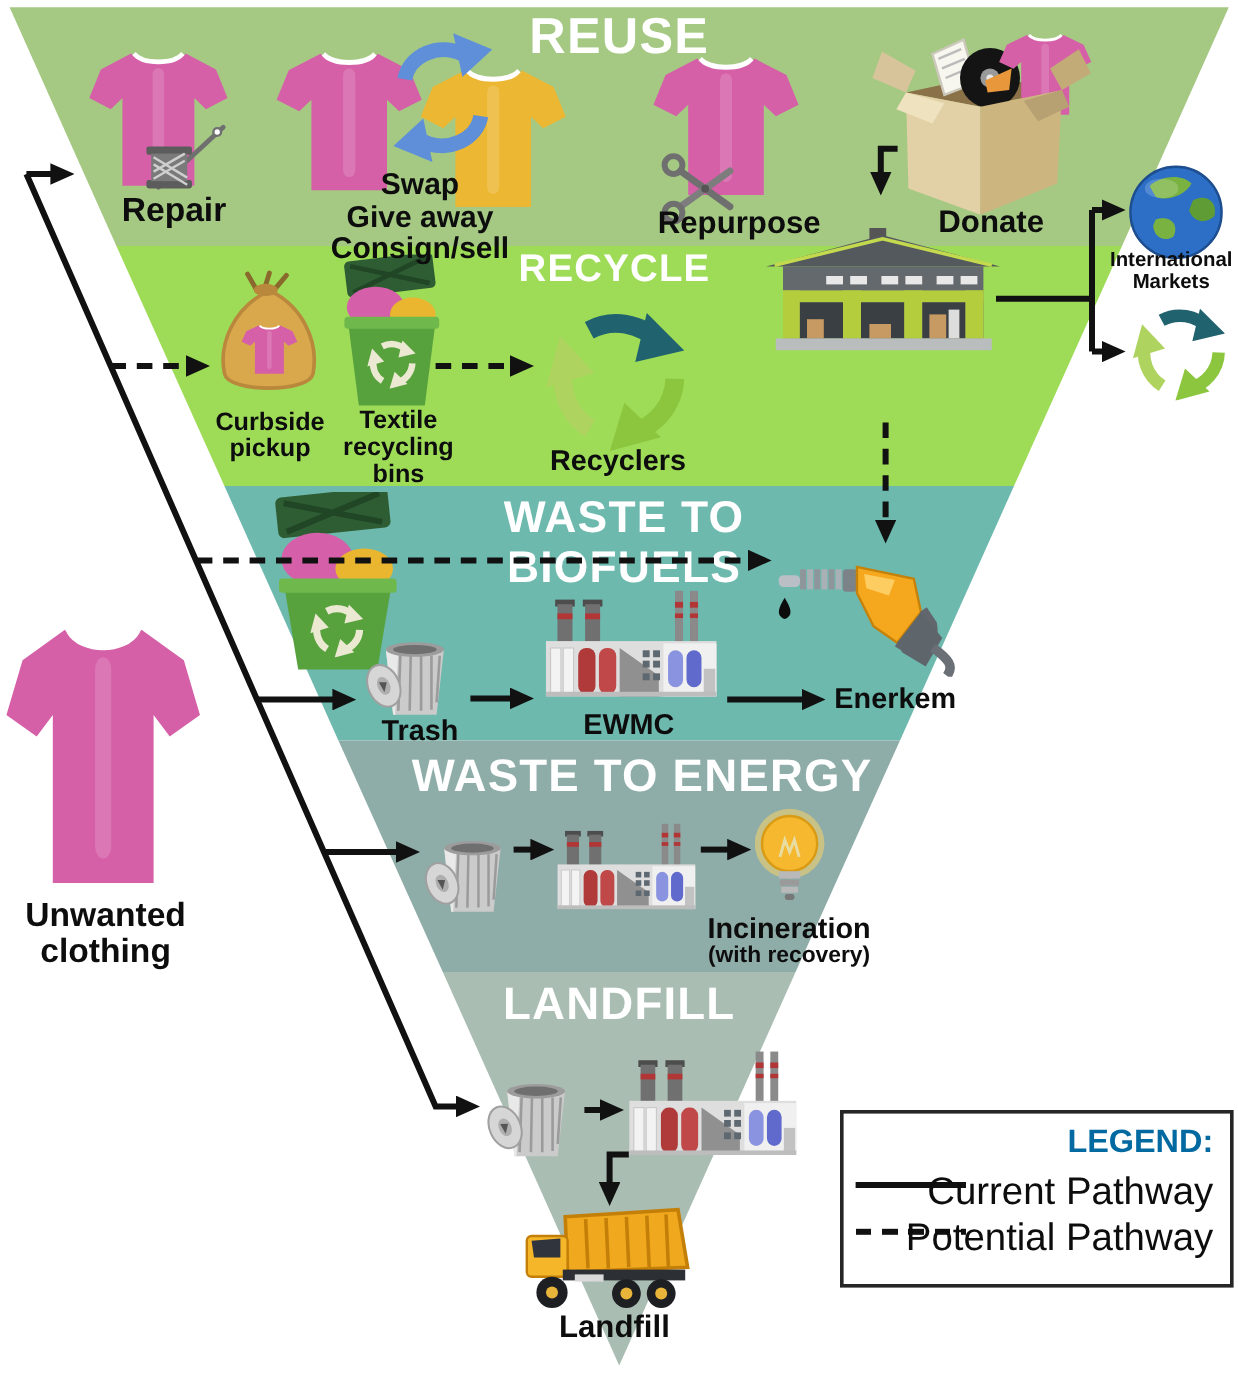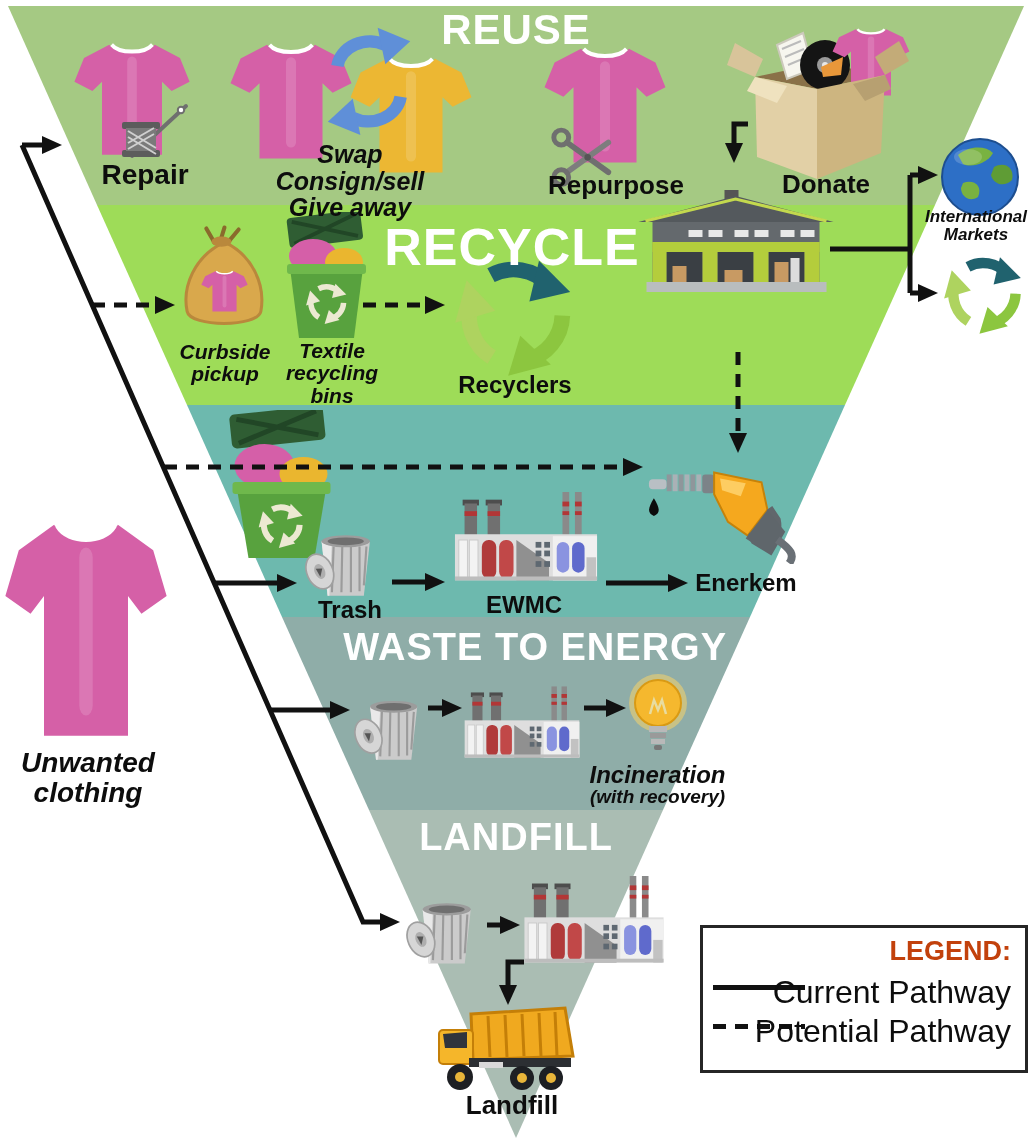--- a/index.html
+++ b/index.html
@@ -1,25 +1,25 @@
 <!DOCTYPE html>
 <html><head>
 <meta charset="utf-8">
 <style>
   html,body{margin:0;padding:0;background:#fff;}
   .canvas{position:relative;width:1032px;height:1148px;background:#fff;overflow:hidden;
           font-family:"Liberation Sans","DejaVu Sans",sans-serif;}
   .layer{position:absolute;left:0;top:0;width:1032px;height:1148px;}
   .icon{position:absolute;}
   .lbl{position:absolute;font-weight:bold;color:#0d0d0d;text-align:center;line-height:1.06;z-index:6;}
-  .lbl span{display:block;font-style:italic;}
+  .lbl span{display:block;}
   .band-title{position:absolute;color:#ffffff;font-weight:bold;text-align:center;letter-spacing:1px;z-index:4;}
   .legend{position:absolute;left:700px;top:925px;width:322px;height:142px;background:#fff;
           border:3px solid #262626;z-index:8;}
-  .legend .ltitle{position:absolute;right:14px;top:8px;font-weight:bold;font-size:27px;color:#c2410c;}
+  .legend .ltitle{position:absolute;right:14px;top:8px;font-weight:bold;font-size:27px;color:#0369a1;}
   .legend .lsample{position:absolute;left:10px;width:92px;height:5px;}
   .legend .solid{background:#111;}
   .legend .dashed{background:repeating-linear-gradient(90deg,#111 0 13px,transparent 13px 22px);}
   .legend .llabel{position:absolute;right:14px;font-size:32px;color:#0d0d0d;text-align:right;}
   svg{display:block;}
 </style>
 </head>
 <body>
 
 <div class="canvas">
@@ -95,21 +95,22 @@
 
   <svg class="layer" style="z-index:1" viewBox="0 0 1032 1148">
     <polygon points="8,6 1024,6 935,205 97,205" fill="#a5c983"></polygon>
     <polygon points="97,205 935,205 845,405 187,405" fill="#9edc58"></polygon>
     <polygon points="187,405 845,405 750,617 282,617" fill="#6db9ae"></polygon>
     <polygon points="282,617 750,617 663,810 369,810" fill="#8fada8"></polygon>
     <polygon points="369,810 663,810 516,1138" fill="#aabdb3"></polygon>
   </svg>
 
   <div class="band-title" style="left:366px;top:6px;width:300px;font-size:42px;">REUSE</div>
-  <div class="band-title" style="left:362px;top:217px;width:300px;font-size:52px;">RECYCLE</div>
+  <div class="band-title" style="left:362px;top:205px;width:300px;font-size:32px;">RECYCLE</div>
+  <div class="band-title" style="left:320px;top:410px;width:400px;font-size:37px;">WASTE TO BIOFUELS</div>
   <div class="band-title" style="left:327px;top:626px;width:400px;font-size:38px;text-align:right;">WASTE TO ENERGY</div>
   <div class="band-title" style="left:366px;top:816px;width:300px;font-size:38px;">LANDFILL</div>
 
   <svg class="icon" style="left:72px;top:38px;z-index:3" width="120" height="122" viewBox="0 0 100 92" preserveAspectRatio="none">
       <use href="#tshirt" style="--tc: #d560a7;"></use>
     </svg>
   <svg class="icon" style="left:112px;top:98px;z-index:3" width="80" height="70" viewBox="0 0 80 70">
     <line x1="20" y1="58" x2="74" y2="8" stroke="#6f6f6f" stroke-width="4" stroke-linecap="round"></line>
     <circle cx="69" cy="12" r="3.2" fill="#fff" stroke="#6f6f6f" stroke-width="2"></circle>
     <rect x="10" y="24" width="38" height="7" rx="2" fill="#5c5c5c"></rect>
@@ -320,22 +321,22 @@
       <line x1="92" y1="305" x2="158" y2="305" marker-end="url(#ah)"></line>
       <line x1="164" y1="467" x2="626" y2="467" marker-end="url(#ah)"></line>
       <line x1="363" y1="305" x2="428" y2="305" marker-end="url(#ah)"></line>
       <line x1="738" y1="352" x2="738" y2="436" marker-end="url(#ah)"></line>
     </g>
   </svg>
 
   <div class="lbl" style="left:85px;top:160px;width:120px;font-size:28px;">Repair</div>
   <div class="lbl" style="left:230px;top:141px;width:240px;font-size:25px;">
     <span>Swap</span>
+    <span>Give away</span>
     <span>Consign/sell</span>
-    <span>Give away</span>
   </div>
   <div class="lbl" style="left:536px;top:172px;width:160px;font-size:26px;">Repurpose</div>
   <div class="lbl" style="left:756px;top:171px;width:140px;font-size:26px;">Donate</div>
   <div class="lbl" style="left:920px;top:208px;width:112px;font-size:17px;">
     <span>International</span>
     <span>Markets</span>
   </div>
   <div class="lbl" style="left:165px;top:341px;width:120px;font-size:21px;">
     <span>Curbside</span>
     <span>pickup</span>

